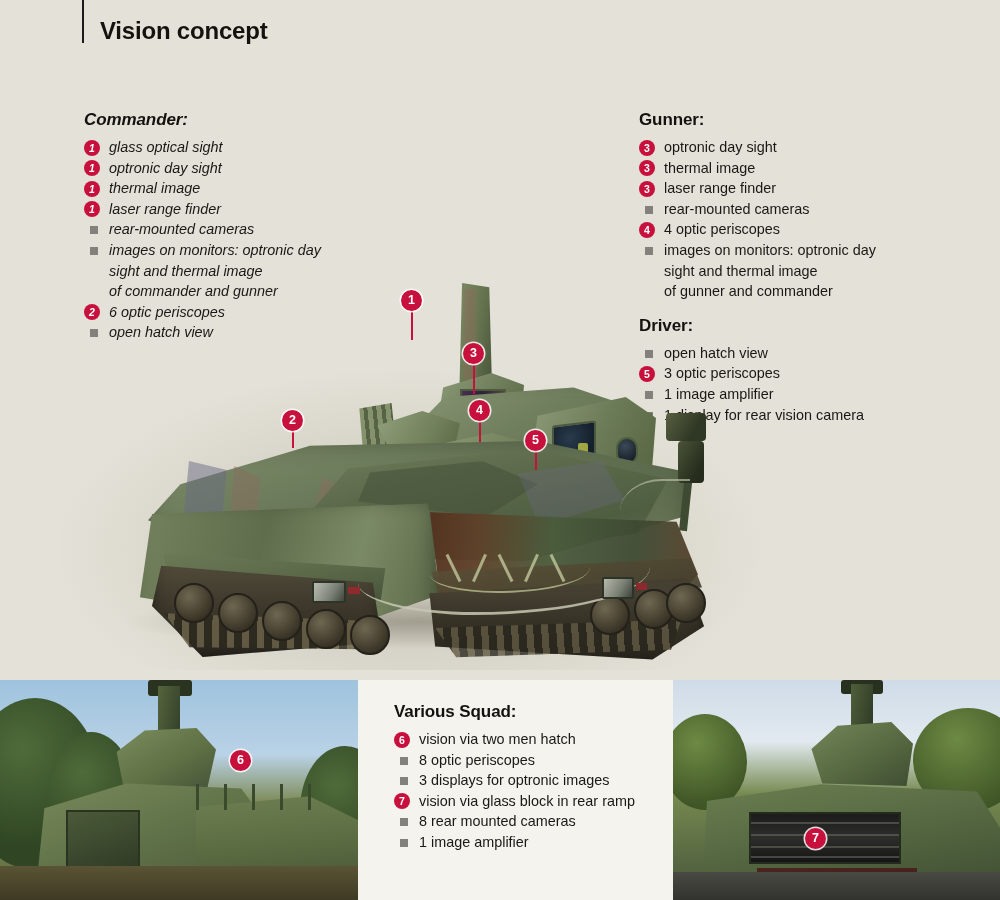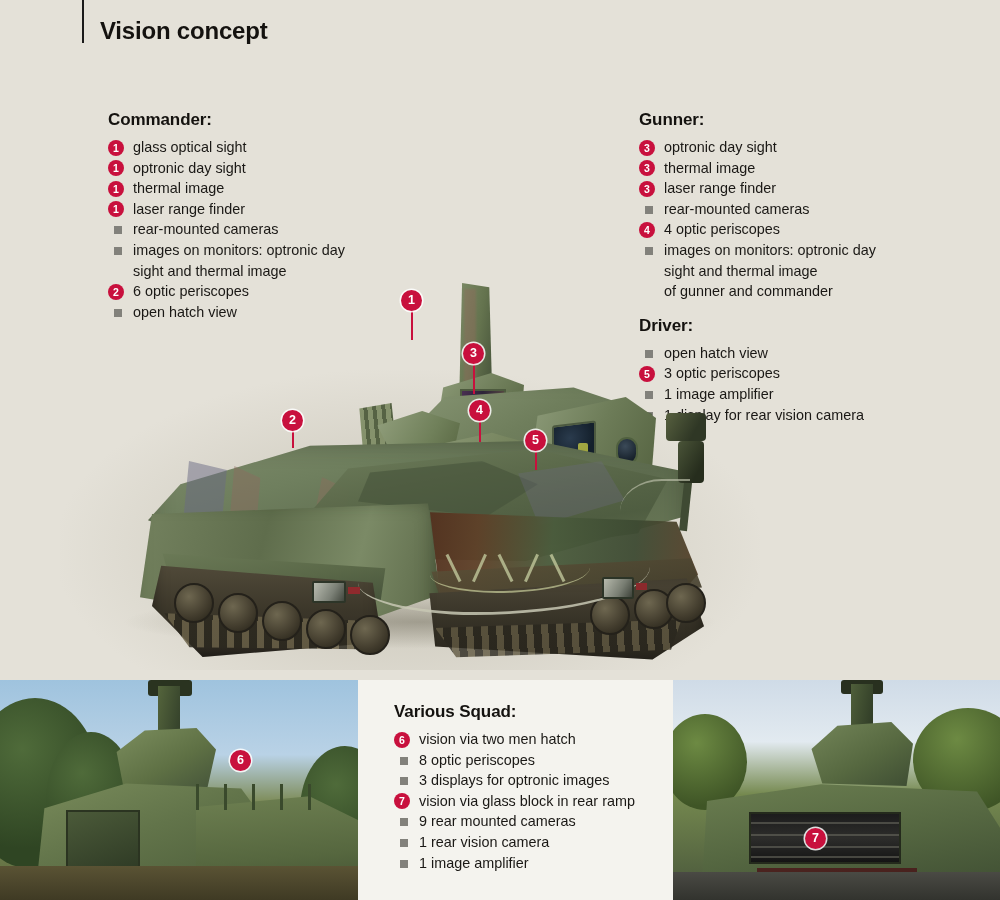--- a/index.html
+++ b/index.html
@@ -20,21 +20,21 @@
     position: absolute; left: 100px; top: 17px;
     font-size: 24px; font-weight: bold; color: #14120f;
     letter-spacing: -0.2px;
   }
   .intro {
     position: absolute; left: 100px; top: 55px; width: 806px;
     font-size: 14.4px; line-height: 20px; color: #1a1815;
   }
 
   
-  .col-left  { position: absolute; left: 108px; top: 110px; width: 300px; }
+  .col-left  { position: absolute; left: 84px; top: 110px; width: 300px; font-style: italic; }
   .col-right { position: absolute; left: 639px; top: 110px; width: 300px; }
 
   .grp-title {
     font-size: 17px; font-weight: bold; color: #14120f;
     margin-bottom: 7px; letter-spacing: -0.1px;
   }
   .grp-title.second { margin-top: 14px; }
 
   ul.speclist { list-style: none; }
   ul.speclist li {
@@ -444,20 +444,21 @@
         <span>laser range finder</span>
       </li>
       <li>
         <span class="bullet-sq"></span>
         <span>rear-mounted cameras</span>
       </li>
       <li>
         <span class="bullet-sq"></span>
         <span>images on monitors: optronic day</span>
         <span class="cont">sight and thermal image</span>
+        <span class="cont">of commander and gunner</span>
       </li>
       <li>
         <span class="bullet-num">2</span>
         <span>6 optic periscopes</span>
       </li>
       <li>
         <span class="bullet-sq"></span>
         <span>open hatch view</span>
       </li>
     </ul>
@@ -635,25 +636,21 @@
         <li>
           <span class="bullet-sq"></span>
           <span>3 displays for optronic images</span>
         </li>
         <li>
           <span class="bullet-num">7</span>
           <span>vision via glass block in rear ramp</span>
         </li>
         <li>
           <span class="bullet-sq"></span>
-          <span>9 rear mounted cameras</span>
-        </li>
-        <li>
-          <span class="bullet-sq"></span>
-          <span>1 rear vision camera</span>
+          <span>8 rear mounted cameras</span>
         </li>
         <li>
           <span class="bullet-sq"></span>
           <span>1 image amplifier</span>
         </li>
       </ul>
     </div>
 
     <div class="photo-br">
       <div class="br-tree" style="left:-10px; top:34px; width:84px; height:96px;"></div>

